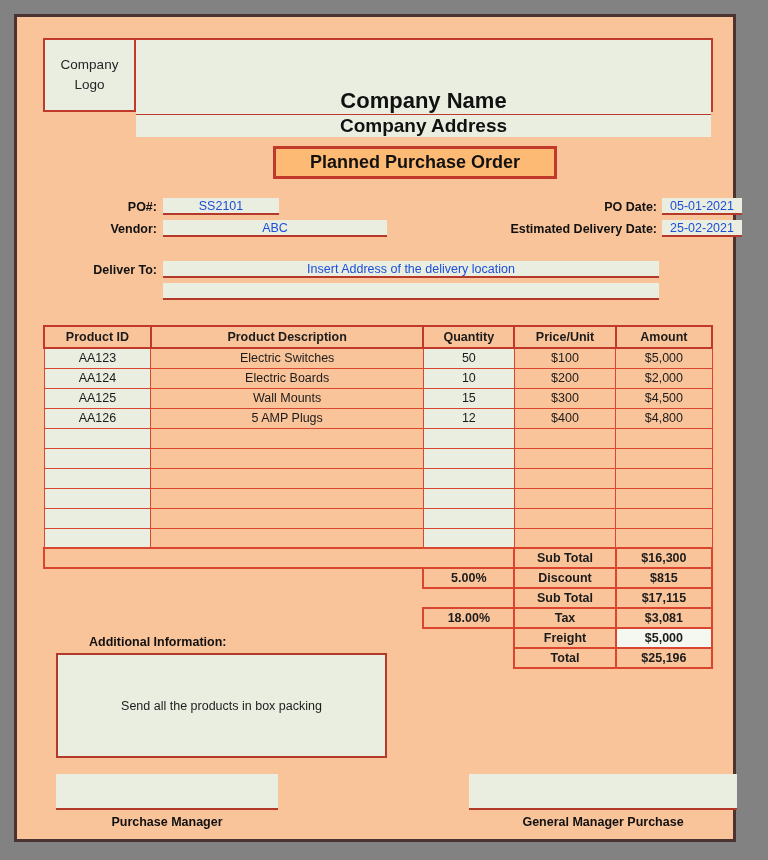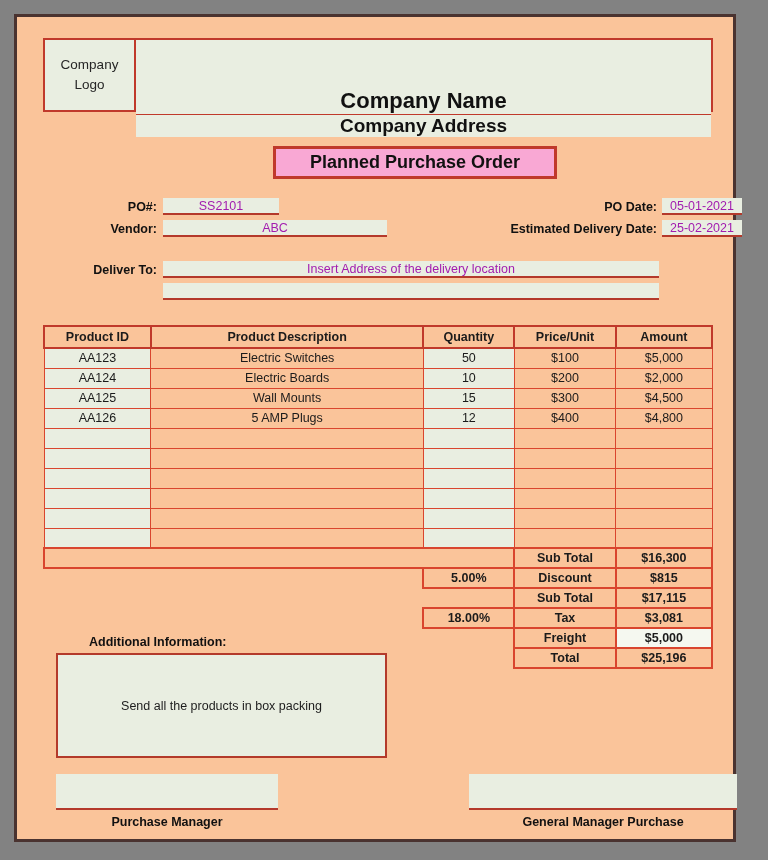--- a/index.html
+++ b/index.html
@@ -86,21 +86,21 @@
 
   
   .doc-title {
     position: absolute;
     left: 256px;
     top: 129px;
     width: 284px;
     height: 33px;
     box-sizing: border-box;
     border: 3px solid #c0392b;
-    background: #f9a8d4;
+    background: #fdba74;
     display: flex;
     align-items: center;
     justify-content: center;
     font-weight: bold;
     font-size: 18px;
     color: #111;
   }
 
   
   .meta { position: absolute; left: 0; top: 0; width: 100%; }
@@ -114,21 +114,21 @@
   }
   .field-box {
     position: absolute;
     box-sizing: border-box;
     background: #e9eee1;
     border-bottom: 2px solid #b4392b;
     display: flex;
     align-items: center;
     justify-content: center;
     font-size: 12.5px;
-    color: #a21caf;
+    color: #1d4ed8;
     height: 17px;
   }
 
   
   .ptable {
     position: absolute;
     left: 26px;
     top: 308px;
     width: 670px;
     border-collapse: collapse;

